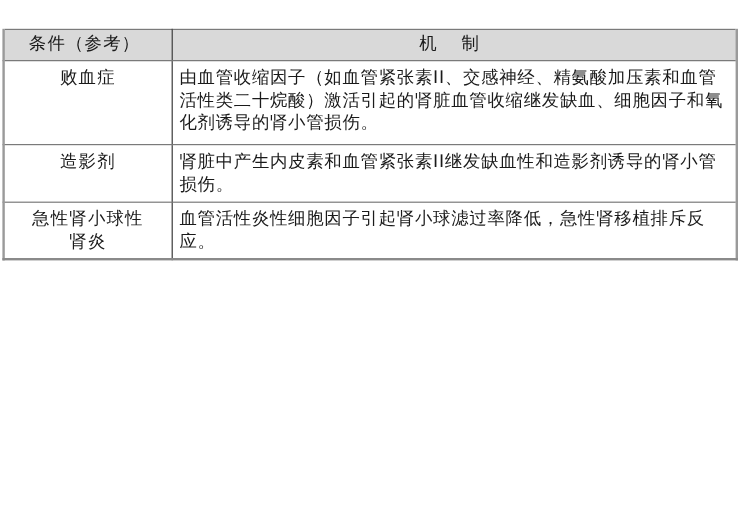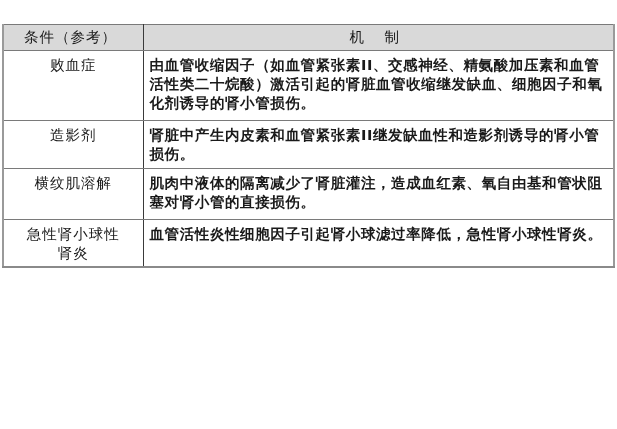--- a/index.html
+++ b/index.html
@@ -57,21 +57,20 @@
       text-align: center;
       padding-top: 5px;
       letter-spacing: 1px;
     }
     .table th.h1 {
       border-right: 1px solid #3a3a3a;
     }
     .table td.mech {
       padding: 5px 6px 0 6px;
       letter-spacing: 0.6px;
-      font-weight: bold;
     }
   </style>
 </head>
 <body>
 
 <table class="table">
   <colgroup>
     <col class="c1">
     <col class="c2">
   </colgroup>
@@ -83,22 +82,18 @@
   </thead>
   <tbody>
     <tr style="height:70px">
       <td class="cond">败血症</td>
       <td class="mech">由血管收缩因子（如血管紧张素II、交感神经、精氨酸加压素和血管活性类二十烷酸）激活引起的肾脏血管收缩继发缺血、细胞因子和氧化剂诱导的肾小管损伤。</td>
     </tr>
     <tr style="height:48px">
       <td class="cond">造影剂</td>
       <td class="mech">肾脏中产生内皮素和血管紧张素II继发缺血性和造影剂诱导的肾小管损伤。</td>
     </tr>
-    <tr style="height:51px">
-      <td class="cond">横纹肌溶解</td>
-      <td class="mech">肌肉中液体的隔离减少了肾脏灌注，造成血红素、氧自由基和管状阻塞对肾小管的直接损伤。</td>
-    </tr>
     <tr style="height:47px">
       <td class="cond"><span style="display:inline-block;width:100px;">急性肾小球性肾炎</span></td>
-      <td class="mech">血管活性炎性细胞因子引起肾小球滤过率降低，急性肾小球性肾炎。</td>
+      <td class="mech">血管活性炎性细胞因子引起肾小球滤过率降低，急性肾移植排斥反应。</td>
     </tr>
   </tbody>
 </table>
 
 </body></html>

